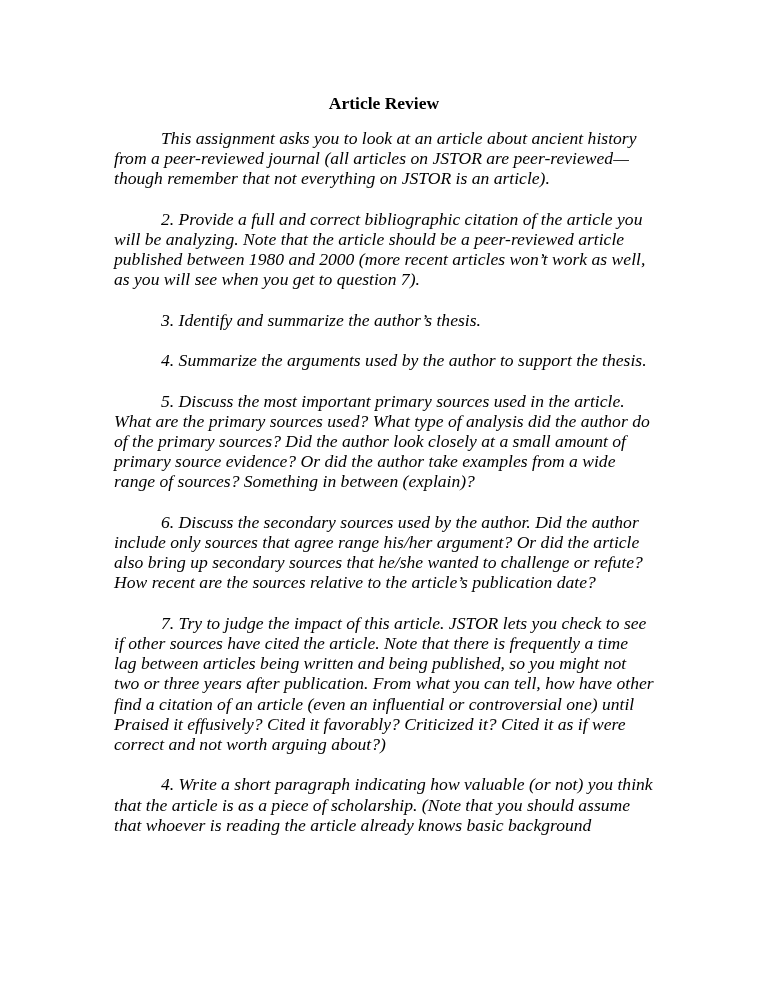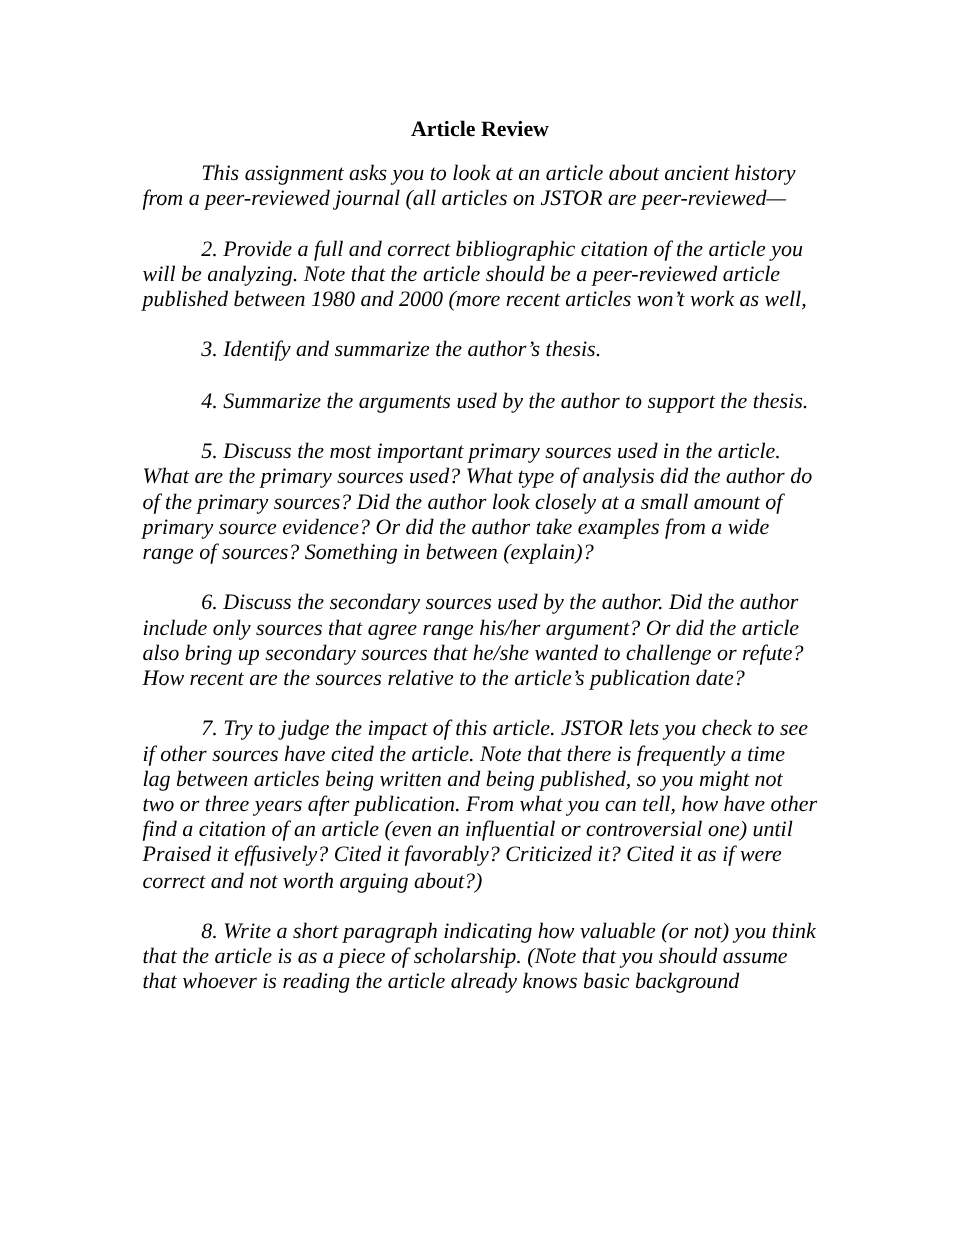--- a/index.html
+++ b/index.html
@@ -55,27 +55,29 @@
 <body>
 
 <div class="page">
   <div class="title">Article Review</div>
 
   <div class="body">
 
     <p class="para">
       <span class="line">This assignment asks you to look at an article about ancient history</span>
       <span class="line">from a peer-reviewed journal (all articles on JSTOR are peer-reviewed—</span>
+      <span class="line">though remember that not everything on JSTOR is an article).</span>
     </p>
 
 
     <p class="para">
       <span class="line">2.  Provide a full and correct bibliographic citation of the article you</span>
       <span class="line">will be analyzing.  Note that the article should be a peer-reviewed article</span>
       <span class="line">published between 1980 and 2000 (more recent articles won’t work as well,</span>
+      <span class="line">as you will see when you get to question 7).</span>
     </p>
 
     <p class="para">
       <span class="line">3.  Identify and summarize the author’s thesis.</span>
     </p>
 
     <p class="para">
       <span class="line">4.  Summarize the arguments used by the author to support the thesis.</span>
     </p>
 
@@ -98,19 +100,19 @@
       <span class="line">7.  Try to judge the impact of this article. JSTOR lets you check to see</span>
       <span class="line">if other sources have cited the article.  Note that there is frequently a time</span>
       <span class="line">lag between articles being written and being published, so you might not</span>
       <span class="line">two or three years after publication.  From what you can tell, how have other</span>
       <span class="line">find a citation of an article (even an influential or controversial one) until</span>
       <span class="line">Praised it effusively?  Cited it favorably?  Criticized it?  Cited it as if were</span>
       <span class="line">correct and not worth arguing about?)</span>
     </p>
 
     <p class="para">
-      <span class="line">8. Write a short paragraph indicating how valuable (or not) you think</span>
+      <span class="line">4. Write a short paragraph indicating how valuable (or not) you think</span>
       <span class="line">that the article is as a piece of scholarship.  (Note that you should assume</span>
       <span class="line">that whoever is reading the article already knows basic background</span>
     </p>
 
   </div>
 </div>
 
 </body></html>

